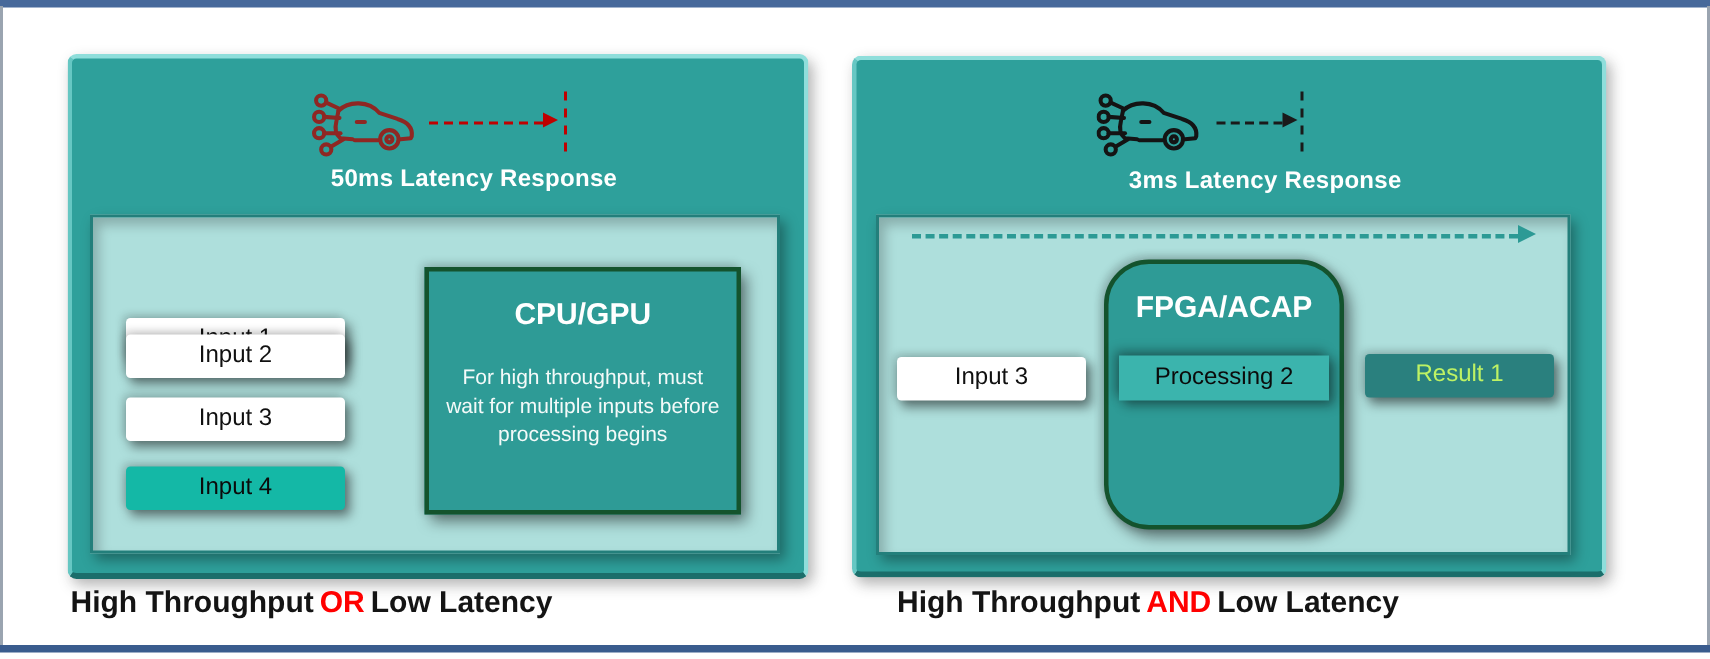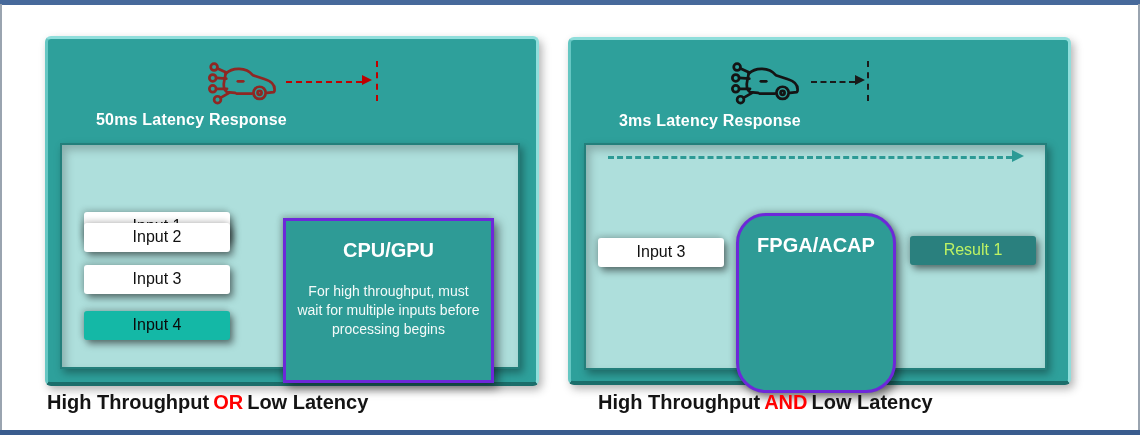--- a/index.html
+++ b/index.html
@@ -44,21 +44,21 @@
     border-bottom:5.5px solid transparent;
   }
   .dash-arrow.red   { color:#c00000; }
   .dash-arrow.black { color:#1a1a1a; }
   .dash-vline { position:absolute; width:0; border-left:2px dashed currentColor; }
   .dash-vline.red   { color:#c00000; }
   .dash-vline.black { color:#1a1a1a; }
 
   .latency-label {
     position:absolute; left:0; top:72px; width:100%;
-    text-align:left; color:#ffffff; font-weight:bold; font-size:16px;
+    text-align:center; color:#ffffff; font-weight:bold; font-size:16px;
     letter-spacing:0.2px;
     padding-left:48px;
   }
 
   .inner {
     position:absolute;
     background:#aedfdc;
     border:2px solid #237f7b;
     box-shadow: inset 4px 5px 8px rgba(0,0,0,0.22), 3px 4px 8px rgba(0,0,0,0.35);
   }
@@ -74,23 +74,23 @@
   }
   .io-box.teal   { background:#14b8a6; color:#0b0b0b; }
   .io-box.result { background:#2a807e; color:#bef264; }
 
   .left-panel .io-box { left:22px; width:146px; }
   .io-1 { top:37px;margin-top:30px; }  .io-2 { top:78px; }  .io-3 { top:120px; }  .io-4 { top:166px; }
 
   .proc-box {
     position:absolute;
     background:#2e9b96;
-    border:3px solid #6d28d9;
+    border:3px solid #14532d;
     box-shadow: 4px 5px 9px rgba(10,10,10,0.5), -2px -2px 6px rgba(10,10,10,0.2);
-    color:#ffffff; text-align:center;margin-top:40px;
+    color:#ffffff; text-align:center;
   }
   .cpu-box  { left:221px; top:33px; width:211px; height:165px; }
   .fpga-box { left:150px; top:28px; width:160px; height:180px;border-radius:30px; }
   .proc-title { margin-top:18px; font-size:20px; font-weight:bold; color:#ffffff; }
   .proc-desc  { margin:20px auto 0; width:186px; font-size:14px; line-height:1.35; color:#f4faf9; }
   .fpga-box .proc-desc { margin-top:14px; width:116px; }
 
   .processing-box {
     position:absolute; left:7px; top:61px; width:140px; height:30px;
     background:#3bb4ad; color:#0b0b0b;
@@ -196,20 +196,21 @@
 
     <div class="inner">
       <div class="pipeline-arrow">
           <span class="line"></span>
         </div>
 
       <div class="io-box input-box">Input 3</div>
 
       <div class="proc-box fpga-box">
         <div class="proc-title">FPGA/ACAP</div>
+        <div class="processing-box">Processing 2</div>
       </div>
 
       <div class="io-box result result-box">Result 1</div>
     </div>
   </div>
   <div class="caption right-caption">
     <span>High Throughput</span><span class="conj">AND</span><span>Low Latency</span>
   </div>
 </div>
 

